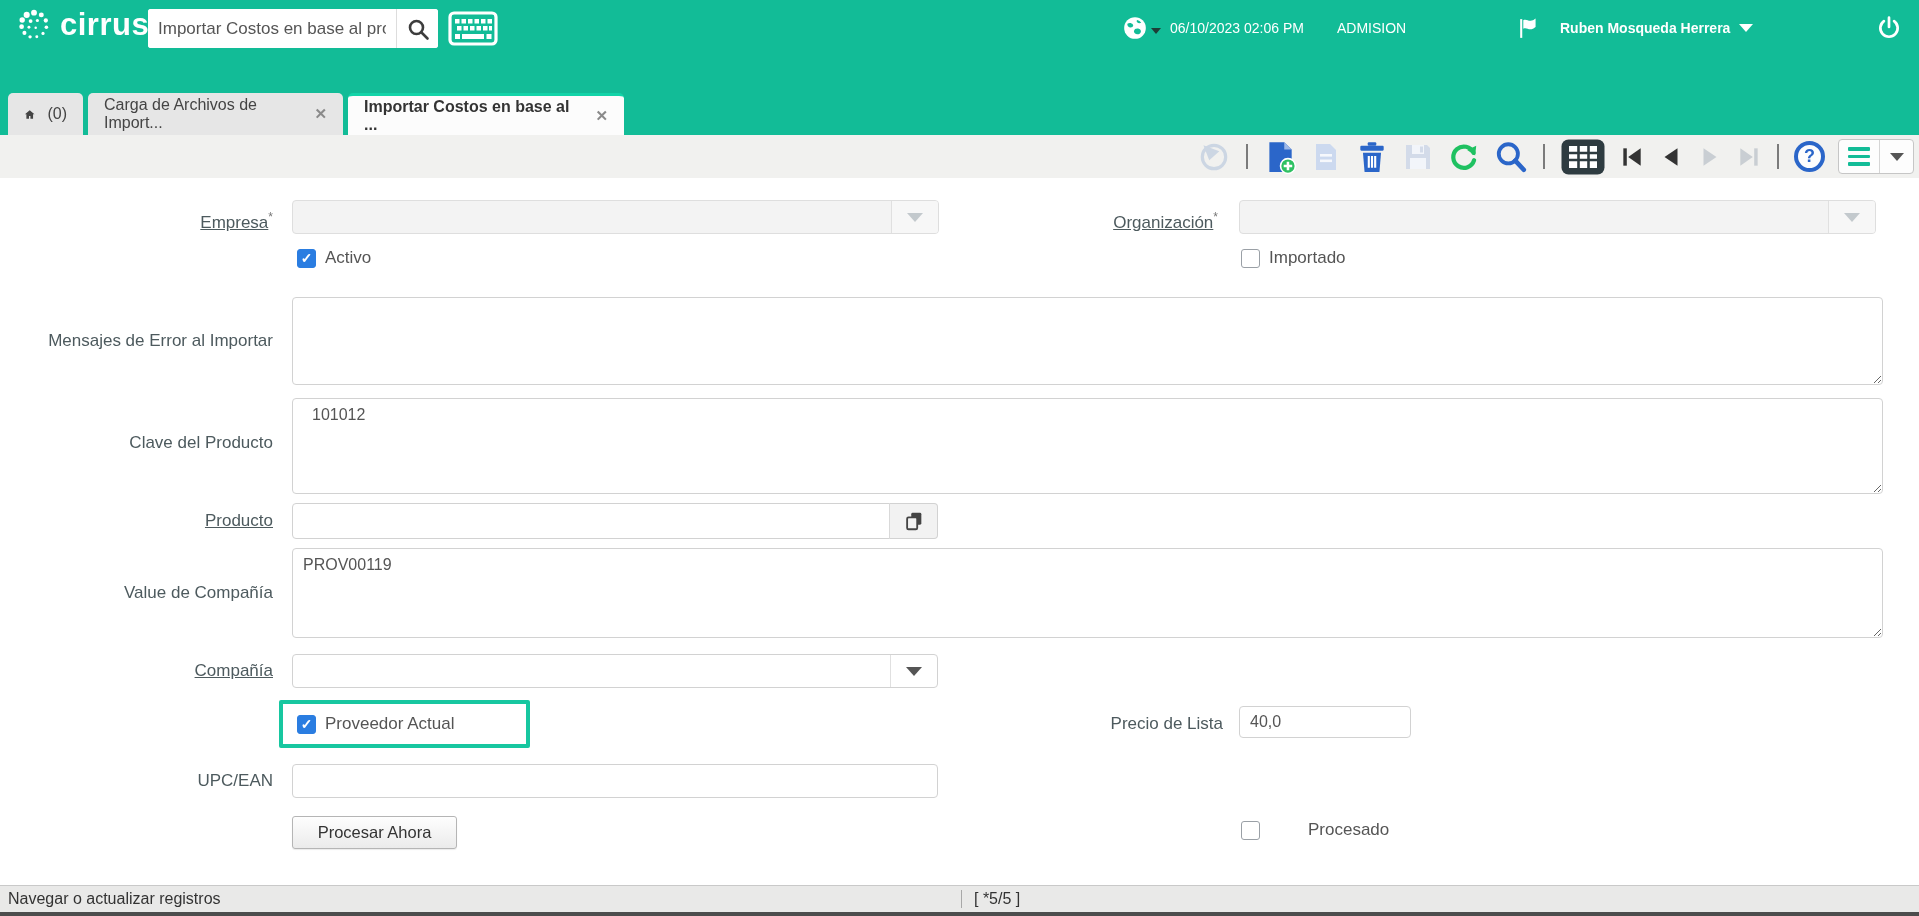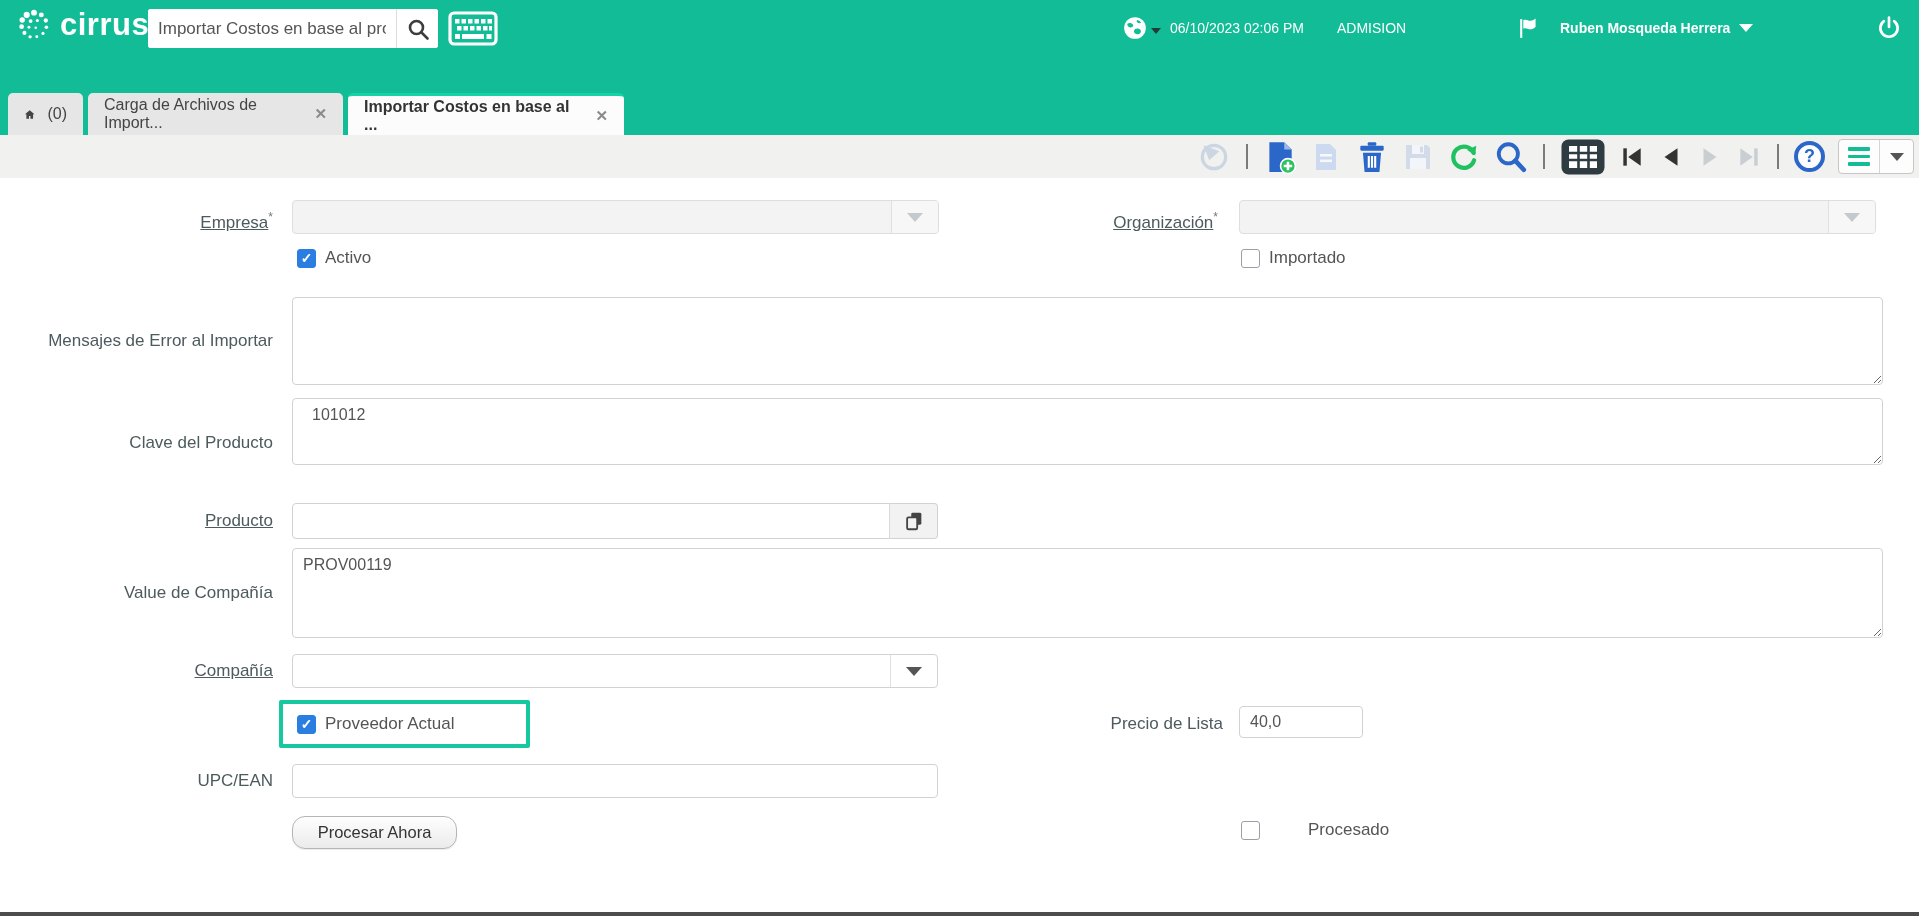--- a/index.html
+++ b/index.html
@@ -58,21 +58,21 @@
   .combo .arrow { width:47px; display:flex; align-items:center; justify-content:center; border-left:1px solid #e0e0e0; cursor:pointer; }
   .combo.disabled { background:#f3f3f3; border-color:#dedede; }
   .combo.disabled .arrow { background:#f7f7f7; }
   .tri { width:0; height:0; border-left:8px solid transparent; border-right:8px solid transparent; border-top:9px solid #c3c9cd; }
   .tri.dark { border-top-color:#555; }
   .cbrow { position:absolute; display:flex; align-items:center; gap:9px; font-size:17px; color:#555; }
   .cb { width:19px; height:19px; border:1px solid #9aa0a6; border-radius:3px; background:#fff; display:flex; align-items:center; justify-content:center; cursor:pointer; }
   .cb.checked { background:#2a7de1; border-color:#2a7de1; color:#fff; font-size:14px; font-weight:bold; }
   .hlbox { position:absolute; border:4px solid #17c7a0; border-radius:2px; background:#fff; display:flex; align-items:center; padding-left:14px; }
   .fieldbtn { width:49px; display:flex; align-items:center; justify-content:center; background:#f2f2f2; border:1px solid #d2d2d2; border-left:1px solid #d9d9d9; border-radius:0 4px 4px 0; cursor:pointer; }
-  .pushbtn { position:absolute; background:linear-gradient(#fefefe,#ebebeb); border:1px solid #b5b5b5; border-radius:13px; font-size:16.5px; color:#333; font-family:"Liberation Sans",sans-serif; cursor:pointer; box-shadow:0 1px 1px rgba(0,0,0,.08); }
+  .pushbtn { position:absolute; background:linear-gradient(#fefefe,#ebebeb); border:1px solid #b5b5b5; border-radius:3px; font-size:16.5px; color:#333; font-family:"Liberation Sans",sans-serif; cursor:pointer; box-shadow:0 1px 1px rgba(0,0,0,.08); }
 
   
   .statusbar { position:absolute; left:0; top:885px; width:1919px; height:27px; background:#e9e9e8; border-top:1px solid #c9c9c9; font-size:16px; color:#333; }
   .status-msg { position:absolute; left:8px; top:0; line-height:26px; }
   .status-sep { position:absolute; left:961px; top:4px; width:1px; height:18px; background:#a8a8a8; }
   .status-ind { position:absolute; left:974px; top:0; line-height:26px; }
   .bottomstrip { position:absolute; left:0; top:912px; width:1919px; height:4px; background:#4c4c4c; }
 </style>
 </head>
 <body>
@@ -316,21 +316,21 @@
     </div>
     <div class="cbrow" style="left:1241px; top:70px;">
       <span class="cb"></span>
       <span>Importado</span>
     </div>
 
     <div class="flabel" style="left:0; top:119px; width:273px; height:88px; display:flex; align-items:center; justify-content:flex-end;">Mensajes de Error al Importar</div>
     <textarea class="ta" style="left: 292px; top: 119px; width: 1591px; height: 88px;"></textarea>
 
     <div class="flabel" style="left:0; top:220px; width:273px; height:89px; display:flex; align-items:center; justify-content:flex-end;">Clave del Producto</div>
-    <textarea class="ta" style="left: 292px; top: 220px; width: 1591px; height: 67px; padding-left: 19px;">101012</textarea>
+    <textarea class="ta" style="left: 292px; top: 220px; width: 1591px; height: 96px; padding-left: 19px;">101012</textarea>
 
     <div class="flabel" style="left:0; top:325px; width:273px; line-height:36px;">
       <span class="u">Producto</span>
     </div>
     <input class="ipt" style="left: 292px; top: 325px; width: 598px; height: 36px; border-radius: 4px 0px 0px 4px;">
     <div class="fieldbtn" style="position:absolute; left:889px; top:325px; height:36px;">
       <svg width="22" height="22" viewBox="0 0 24 24">
         <rect x="9" y="3" width="11" height="13" rx="1.5" fill="#444"></rect>
         <rect x="4.5" y="8" width="11" height="13" rx="1.5" fill="#f2f2f2" stroke="#444" stroke-width="2"></rect>
       </svg>
@@ -351,27 +351,32 @@
 
     <div class="hlbox" style="left:279px; top:522px; width:251px; height:48px;">
       <div class="cbrow" style="position:static; display:flex;">
         <span class="cb checked">
             <span>✓</span>
           </span>
         <span>Proveedor Actual</span>
       </div>
     </div>
     <div class="flabel" style="left:1023px; top:530px; width:200px; line-height:32px;">Precio de Lista</div>
-    <input class="ipt" style="left: 1239px; top: 528px; width: 124px; height: 32px;" value="40,0">
+    <input class="ipt" style="left: 1239px; top: 528px; width: 172px; height: 32px;" value="40,0">
 
     <div class="flabel" style="left:0; top:586px; width:273px; line-height:34px;">UPC/EAN</div>
     <input class="ipt" style="left: 292px; top: 586px; width: 646px; height: 34px;">
 
     <button class="pushbtn" style="left:292px; top:638px; width:165px; height:33px;">Procesar Ahora</button>
     <div class="cbrow" style="left:1241px; top:642px;gap:48px;">
       <span class="cb"></span>
       <span>Procesado</span>
     </div>
   </div>
 
+  <div class="statusbar">
+    <span class="status-msg">Navegar o actualizar registros</span>
+    <span class="status-sep"></span>
+    <span class="status-ind">[ *5/5 ]</span>
+  </div>
   <div class="bottomstrip"></div>
 
 </div>
 
 </body></html>

